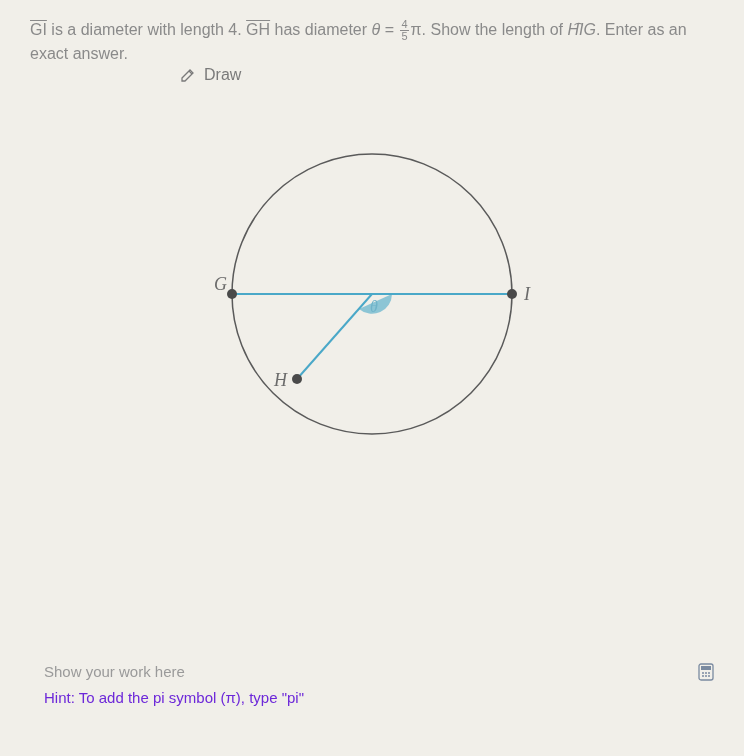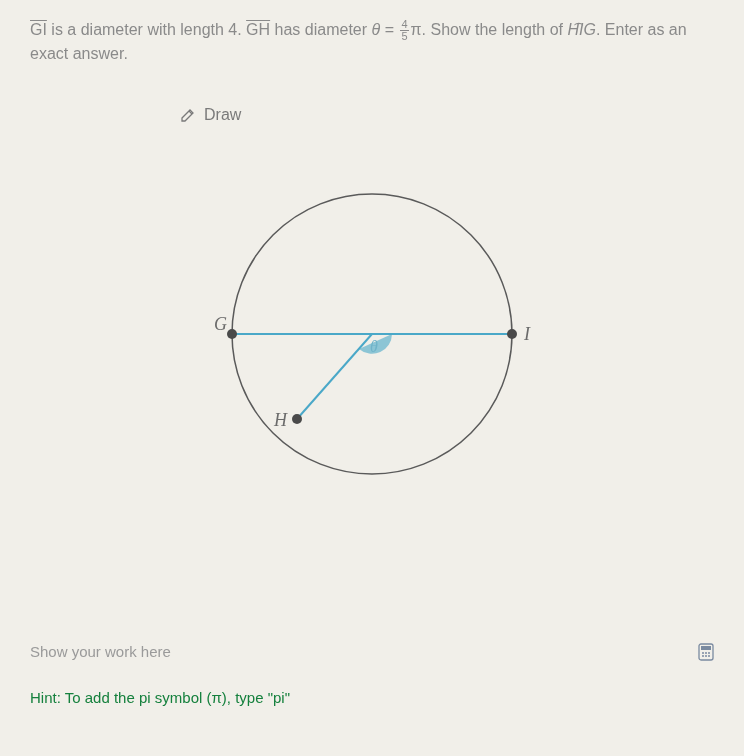--- a/index.html
+++ b/index.html
@@ -32,38 +32,37 @@
     display: inline-block;
     vertical-align: middle;
     text-align: center;
     font-size: 11px;
     line-height: 11px;
     margin: 0 2px;
   }
   .fraction .num { display: block; border-bottom: 1px solid #8a8a8a; padding: 0 1px; }
   .fraction .den { display: block; padding: 0 1px; }
   .draw-row {
-    margin-top: 40px;
     margin-left: 150px;
     display: flex;
     align-items: center;
     gap: 8px;
     color: #7a7a7a;
   }
   .pencil-icon svg { display: block; }
   .figure { margin: 50px auto 0; width: 360px; }
   .work-area {
     position: absolute;
     bottom: 50px;
-    left: 30px;
+    left: 44px;
     right: 30px;
   }
   .show-work { color: #9a9a9a; font-size: 15px; }
   .calc-icon { float: right; }
-  .hint { margin-top: 28px; color: #15803d; font-size: 15px; }
+  .hint { margin-top: 8px; color: #6d28d9; font-size: 15px; }
   .point-label { font-family: 'Times New Roman', serif; font-style: italic; fill: #6b6b6b; font-size: 18px; }
   .theta-label { font-family: 'Times New Roman', serif; font-style: italic; fill: #6fb3c9; font-size: 16px; }
 </style>
 </head>
 <body>
 
 <div class="question">
   <span class="overline">GI</span><span> is a diameter with length 4. </span><span class="overline">GH</span><span> has diameter </span><span class="math-theta">θ</span><span> = </span><span class="fraction"><span class="num">4</span><span class="den">5</span></span><span>π</span><span>. Show the length of </span><span class="arc">HIG</span><span>. Enter as an exact answer.</span>
 </div>
 

